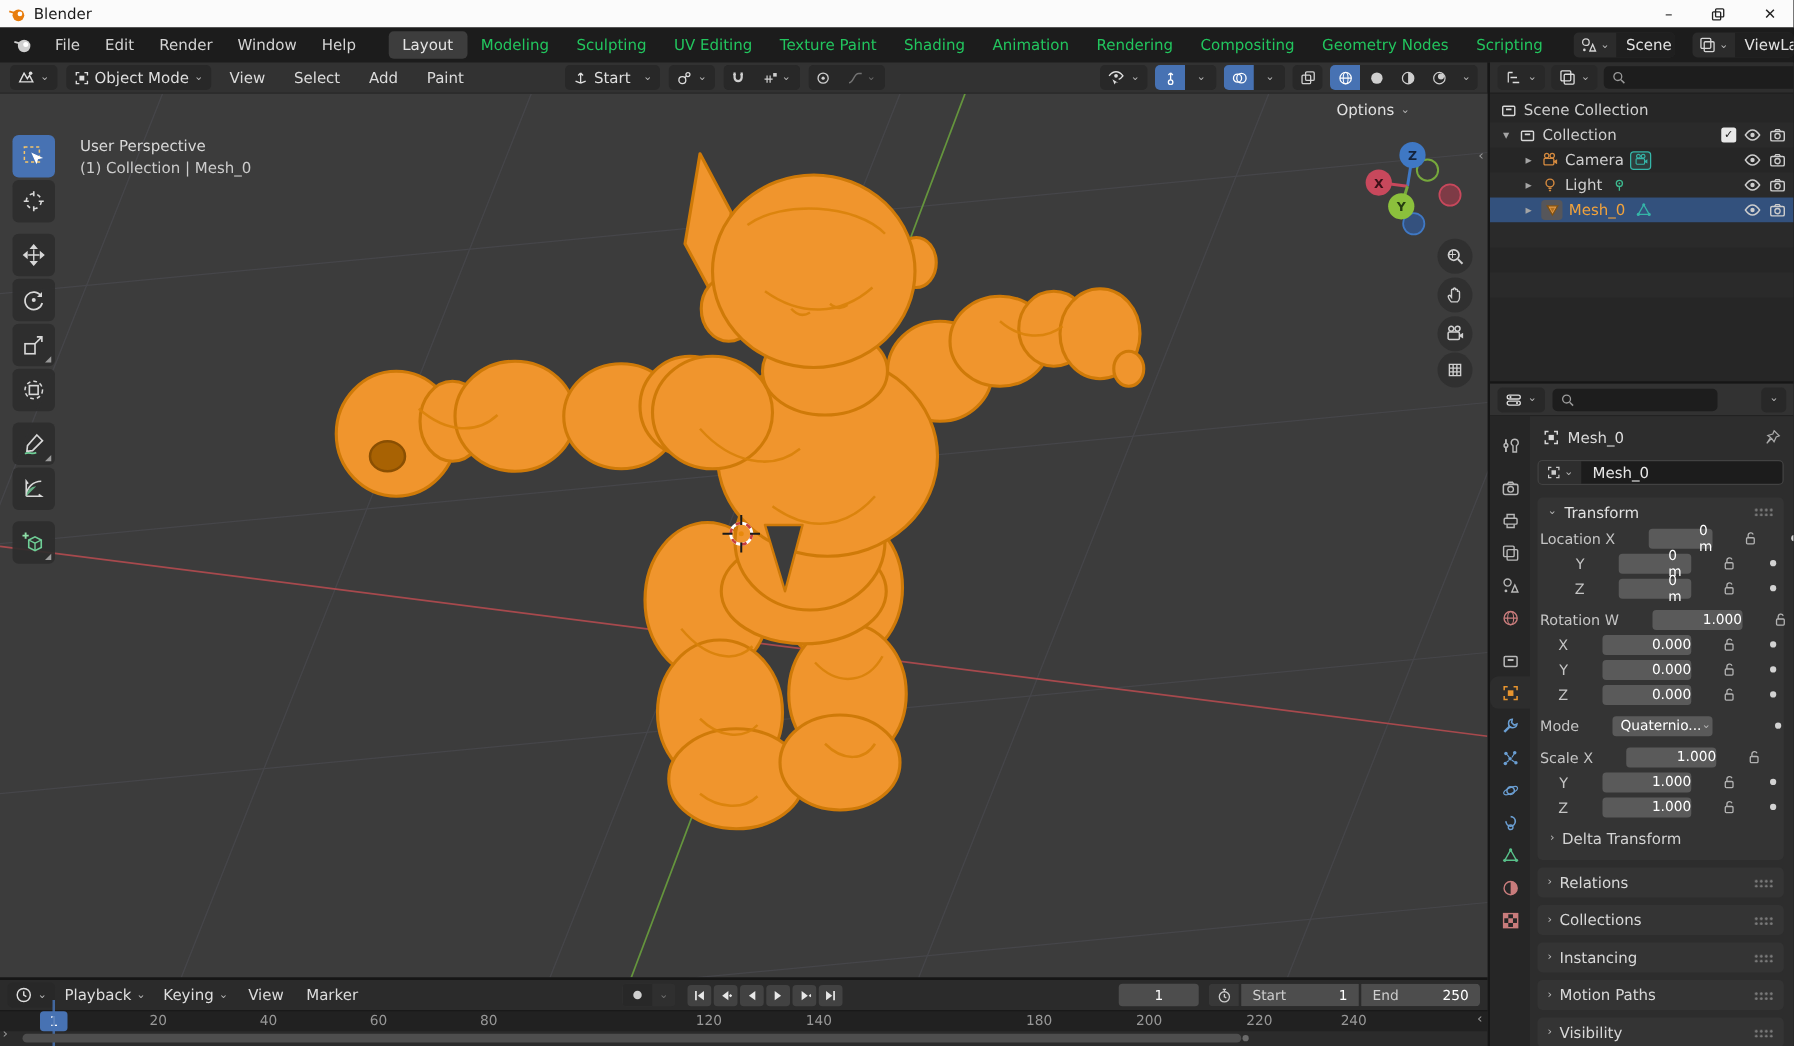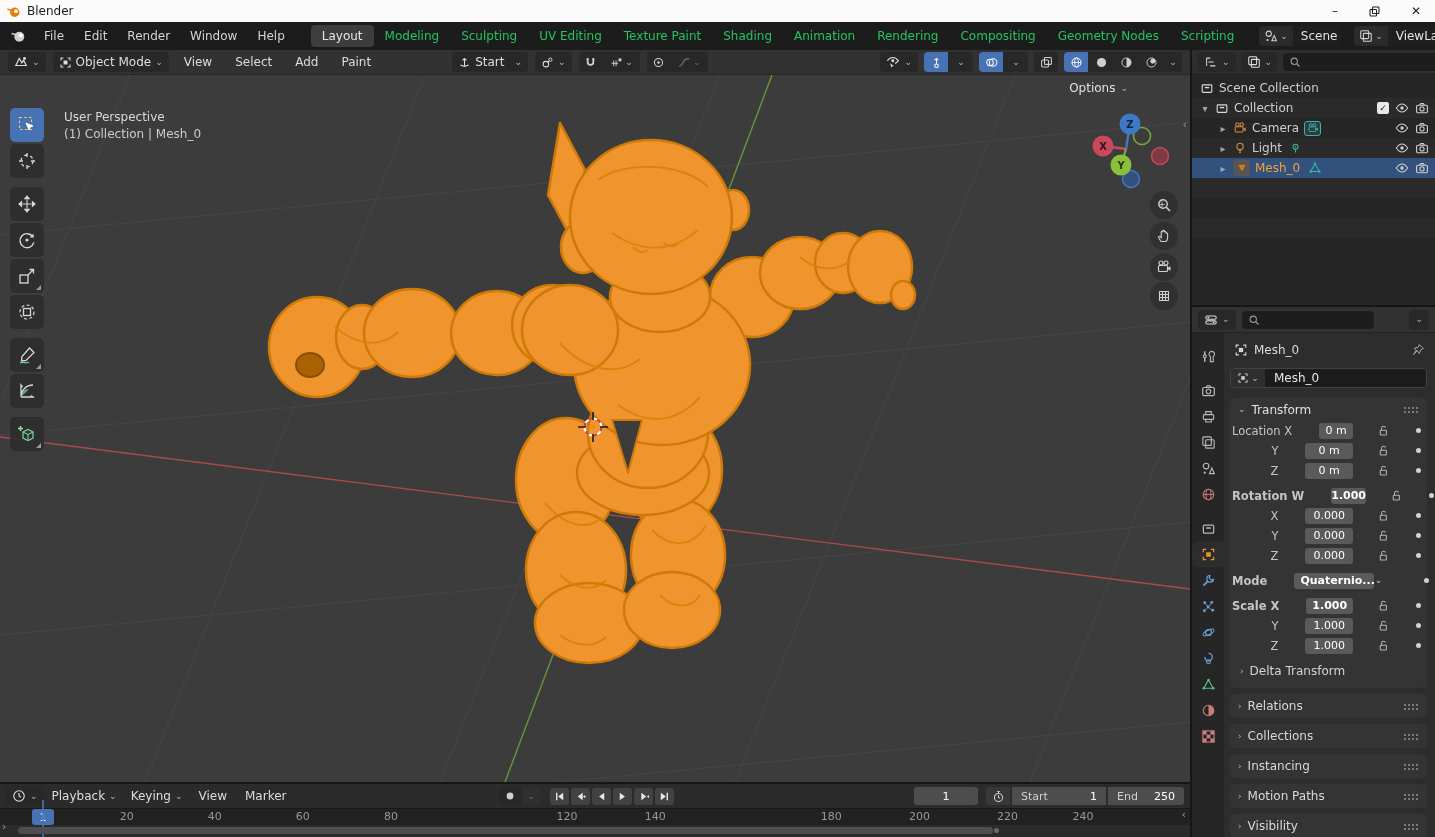--- a/index.html
+++ b/index.html
@@ -85,23 +85,23 @@
   .pcontent{flex:1;padding:8px 8px 0 6px;overflow:hidden;background:#2d2d2d;}
   .crumb{display:flex;align-items:center;gap:6px;color:#dadada;padding:2px 2px 0 4px;}
   .crumb .pin{margin-left:auto;color:#ababab;}
   .namefield{margin-top:11px;height:20px;display:flex;border-radius:4px;overflow:hidden;border:1px solid #424242;}
   .namefield .pre{width:34px;background:#2e2e2e;display:flex;align-items:center;justify-content:center;gap:2px;color:#ccc;}
   .namefield .val{flex:1;background:#1c1c1c;display:flex;align-items:center;padding-left:9px;color:#e6e6e6;}
   .panel{margin-top:10px;background:#343434;border-radius:4px;padding-bottom:8px;}
   .phead{height:23px;display:flex;align-items:center;gap:6px;padding:0 8px;color:#e0e0e0;}
   .grips{width:16px;height:7px;margin-left:auto;background-image:radial-gradient(#8d8d8d 1px,transparent 1.2px);background-size:4px 4px;opacity:.8;}
   .trow{display:flex;align-items:center;height:19px;margin:0 6px 1px 2px;gap:20px;}
-  .trow.mt{margin-top:6px;font-weight:bold;}
+  .trow.mt{margin-top:6px;}
   .tlabel{width:78px;text-align:right;margin-right:7px;color:#c5c5c5;font-size:11.5px;white-space:nowrap;}
-  .tfield{width:80px;height:16px;background:#5a5a5a;border-radius:3px;color:#fff;font-size:11px;display:flex;align-items:center;justify-content:center;cursor:default;}
+  .tfield{width:80px;height:16px;background:#5a5a5a;border-radius:3px;color:#fff;font-size:11px;display:flex;align-items:center;justify-content:center;cursor:default;padding-left:40px;}
   .tfield.drop{justify-content:space-between;padding:0 6px;}
   .lockw{width:18px;display:flex;justify-content:center;color:#b2b2b2;margin-left:3px;}
   .adot{width:5px;height:5px;border-radius:50%;background:#d2d2d2;margin-left:7px;flex:none;}
   .subpanel{display:flex;align-items:center;gap:6px;color:#d3d3d3;padding:8px 8px 2px 10px;}
   .cpanel{height:24px;background:#343434;border-radius:4px;margin-top:6px;display:flex;align-items:center;gap:6px;padding:0 8px;color:#d8d8d8;}
 
   
   .timeline{height:55px;background:#2b2b2b;border-top:2px solid #161616;position:relative;}
   .tl-h{height:24px;display:flex;align-items:center;gap:2px;padding:0 6px;position:relative;}
   .tl-center{position:absolute;left:498px;top:3px;display:flex;align-items:center;gap:10px;}
@@ -825,21 +825,21 @@
             <span class="range">
               <span class="ic">
                   <svg class="i" width="13" height="13">
                     <use href="#s-stopwatch"></use>
                   </svg>
                 </span>
               <span class="rf" style="width:94px">
                 <span>Start</span>
                   <b>1</b>
               </span>
-              <span class="rf" style="width:76px;border-radius:0 3px 3px 0">
+              <span class="rf" style="width:95px;border-radius:0 3px 3px 0">
                 <span>End</span>
                   <b>250</b>
               </span>
             </span>
           </span>
         </div>
         <div class="tl-ruler">
           <span class="playhead">1</span>
         <span class="tick" style="left: 126.676px;">20</span>
             <span class="tick" style="left: 214.756px;">40</span>

